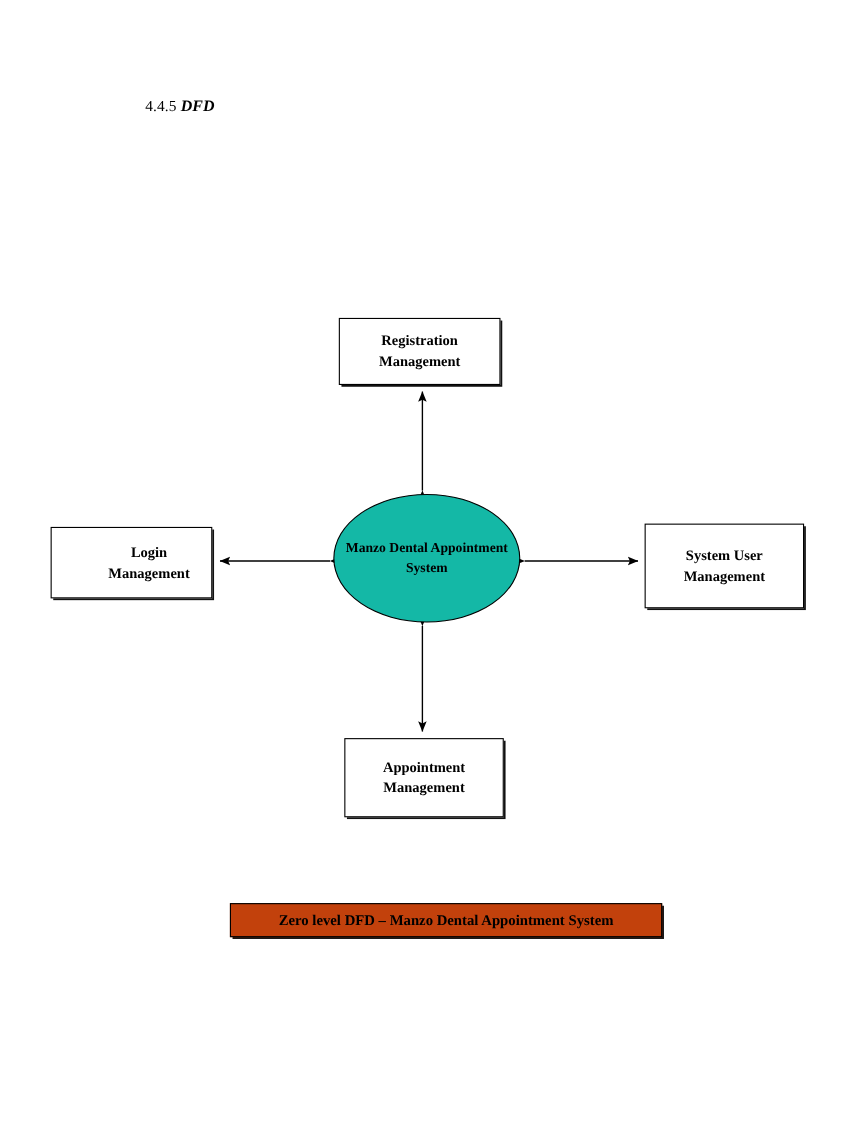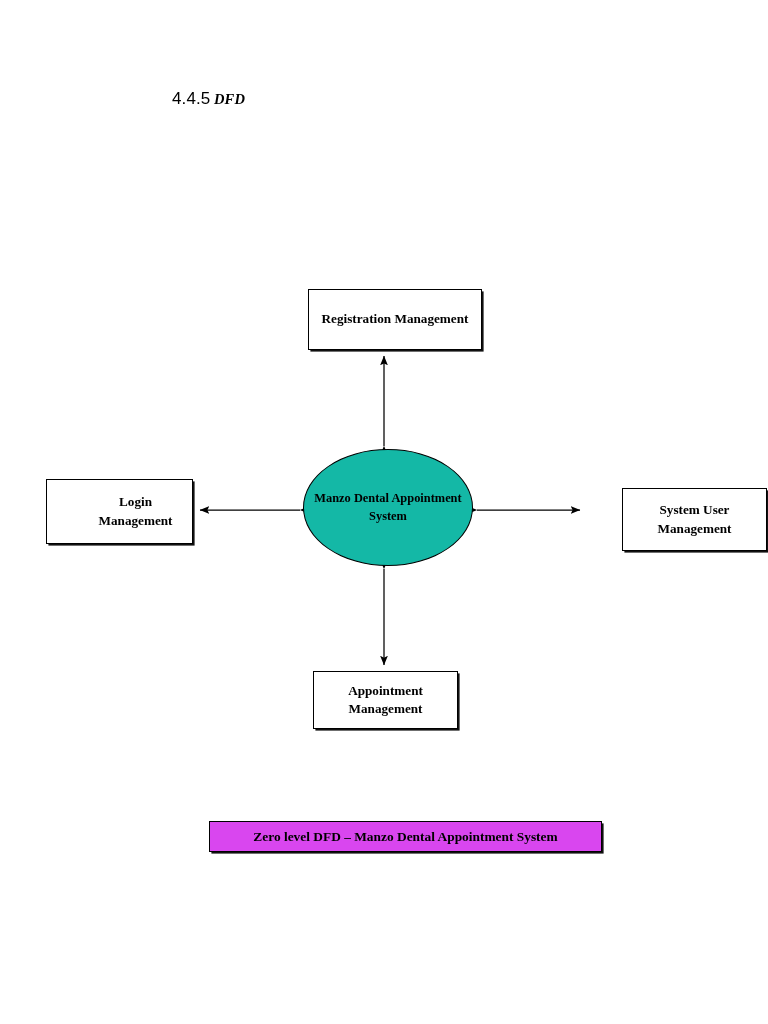--- a/index.html
+++ b/index.html
@@ -26,24 +26,23 @@
   
   .heading {
     position: absolute;
     left: 132px;
     top: 89px;
     font-size: 14.5px;
     letter-spacing: 0.1px;
     white-space: nowrap;
   }
   .heading .num {
-    font-family: Liberation Sans, sans-serif;
+    font-family: Liberation Serif, serif;
     font-weight: normal;
-    font-size: 17px;
-    margin-left: 40px;
+    font-size: 14px;
   }
   .heading .ttl {
     font-weight: bold;
     font-size: 14.5px;
     font-style: italic;
   }
 
   
   .diagram {
     position: absolute;
@@ -72,24 +71,24 @@
     text-align: center;
     font-weight: bold;
     font-size: 13.2px;
     line-height: 1.38;
   }
   .node-box .lbl {
     display: block;
     padding: 0 6px;
   }
 
-  #box-registration { left: 308px; top: 289px; width: 174px; height: 61px; }
+  #box-registration { left: 308px; top: 289px; width: 147px; height: 61px; }
   #box-login        { left: 46px;  top: 479px; width: 147px; height: 65px; padding-left: 32px; }
-  #box-systemuser   { left: 586px; top: 488px; width: 145px; height: 63px; margin-left: 36px; }
-  #box-appointment  { left: 313px; top: 671px; width: 145px; height: 58px; }
+  #box-systemuser   { left: 586px; top: 476px; width: 145px; height: 77px; }
+  #box-appointment  { left: 313px; top: 671px; width: 145px; height: 72px; }
 
   
   .process-ellipse {
     position: absolute;
     left: 303px;
     top: 449px;
     width: 170px;
     height: 117px;
     box-sizing: border-box;
     border: 1.5px solid #000000;
@@ -107,21 +106,21 @@
   
   .caption-box {
     position: absolute;
     left: 209px;
     top: 821px;
     width: 393px;
     height: 31px;
     box-sizing: border-box;
     border: 1.4px solid #000000;
     box-shadow: 2px 2px 0 -0.4px #111111;
-    background: #d946ef;
+    background: #c2410c;
     display: flex;
     align-items: center;
     justify-content: center;
     font-weight: bold;
     font-size: 13.4px;
     white-space: nowrap;
   }
 </style>
 </head>
 <body>

